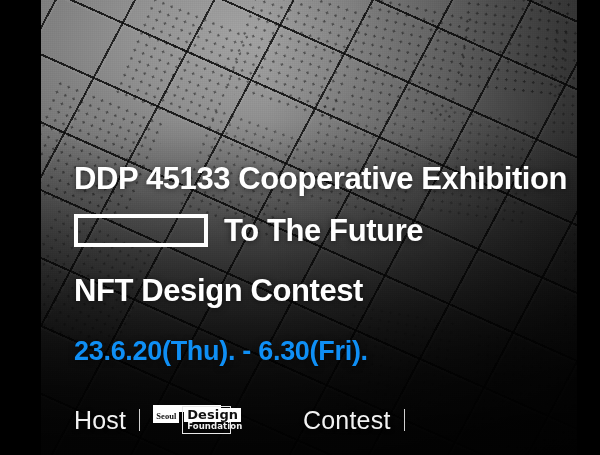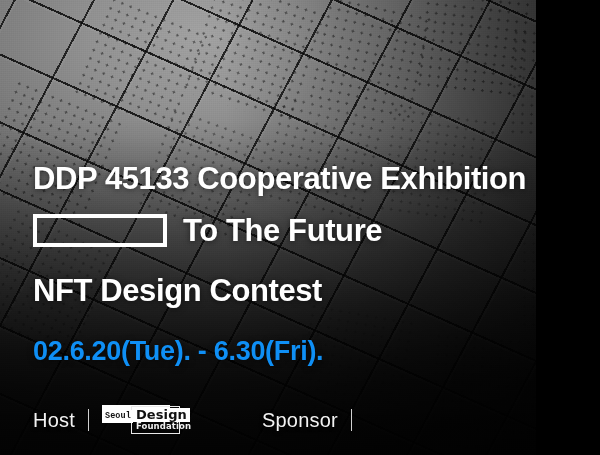--- a/index.html
+++ b/index.html
@@ -4,20 +4,21 @@
 <style>
   html,body{margin:0;padding:0;background:#000;}
   *{box-sizing:border-box;}
 
   .poster{
     position:relative;
     width:536px;height:455px;
     overflow:hidden;
     background:#0f172a;
     font-family:"Liberation Sans", sans-serif;
+    margin-left:41px;
   }
 
   
   .bg{position:absolute;inset:0;overflow:hidden;}
 
   .bg-base{
     position:absolute;inset:0;
     background:
       radial-gradient(120% 95% at 38% 8%, #a3a3a3 0%, #949494 16%, #7e7e7e 33%,
                       #626262 50%, #4a4a4a 64%, #363636 77%, #262626 88%, #1b1b1b 100%);
@@ -102,37 +103,37 @@
   
   .footer{
     position:absolute;left:0;right:0;top:398px;height:44px;
     display:flex;align-items:center;
   }
   .f-group{display:flex;align-items:center;}
   .host-group{position:absolute;left:33px;}
   .sponsor-group{position:absolute;left:262px;}
 
   .f-label{
-    color:#f2f2f2;font-size:20px;font-weight:400;letter-spacing:.2px;
+    color:#f2f2f2;font-size:25px;font-weight:400;letter-spacing:.2px;
     text-shadow:0 1px 4px rgba(0,0,0,.6);
   }
   .f-sep{
     width:1px;height:22px;background:#e8e8e8;margin:0 13px;flex:0 0 auto;
     opacity:.9;
   }
 
   
   .sdf{position:relative;width:78px;height:30px;flex:0 0 auto;}
   .sdf-top{
     position:absolute;left:0;top:0;width:68px;height:7px;background:#fff;
   }
   .sdf-seoul{
     position:absolute;left:0;top:5px;
     background:#fff;color:#111;
-    font-family:Liberation Mono, monospace;
+    font-family:Liberation Serif, serif;
     font-size:8.5px;font-weight:700;line-height:11px;
     padding:1px 2px 1px 3px;letter-spacing:.1px;
   }
   .sdf-design{
     position:absolute;left:31px;top:3px;
     background:#fff;color:#111;
     font-family:"DejaVu Sans", sans-serif;
     font-size:13px;font-weight:700;line-height:12px;
     padding:1px 3px;letter-spacing:.1px;
   }
@@ -201,38 +202,38 @@
 
     <div class="headline line1">DDP 45133 Cooperative Exhibition</div>
 
     <div class="headline line2">
       <span class="redact-box"></span>
       <span>To The Future</span>
     </div>
 
     <div class="headline line3">NFT Design Contest</div>
 
-    <div class="dateline">02.6.20(Tue). - 6.30(Fri).</div>
+    <div class="dateline">23.6.20(Thu). - 6.30(Fri).</div>
 
     <div class="footer">
 
       <div class="f-group host-group">
         <span class="f-label">Host</span>
         <span class="f-sep"></span>
 
         <div class="sdf">
           <div class="sdf-top"></div>
           <div class="sdf-frame"></div>
           <div class="sdf-seoul">Seoul</div>
           <div class="sdf-design">Design</div>
           <div class="sdf-found">Foundation</div>
         </div>
       </div>
 
       <div class="f-group sponsor-group">
-        <span class="f-label">Sponsor</span>
+        <span class="f-label">Contest</span>
         <span class="f-sep"></span>
 
       </div>
 
     </div>
   </div>
 </div>
 
 </body></html>

